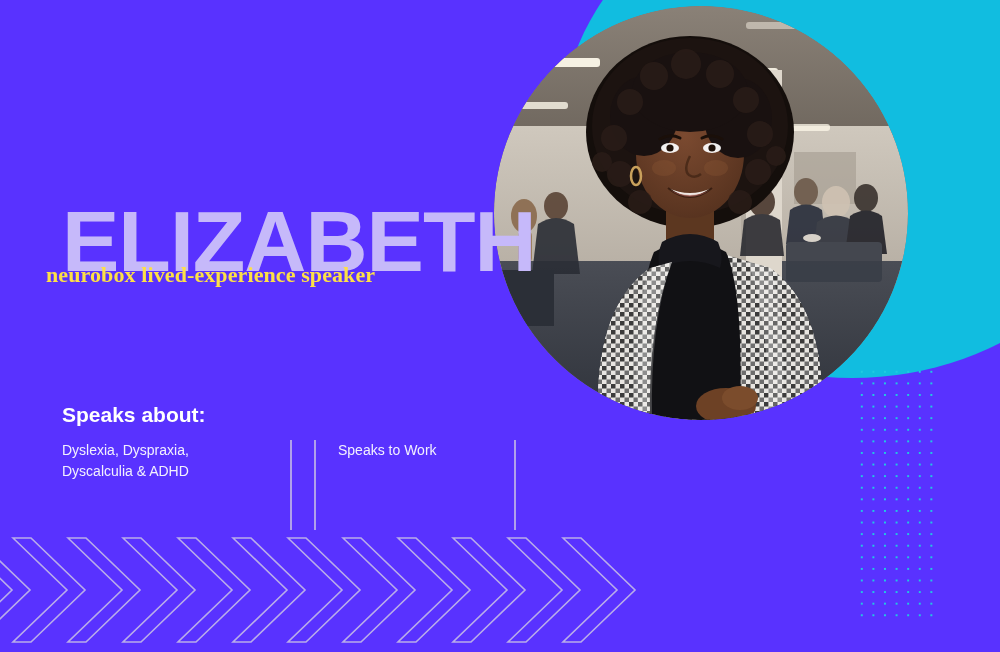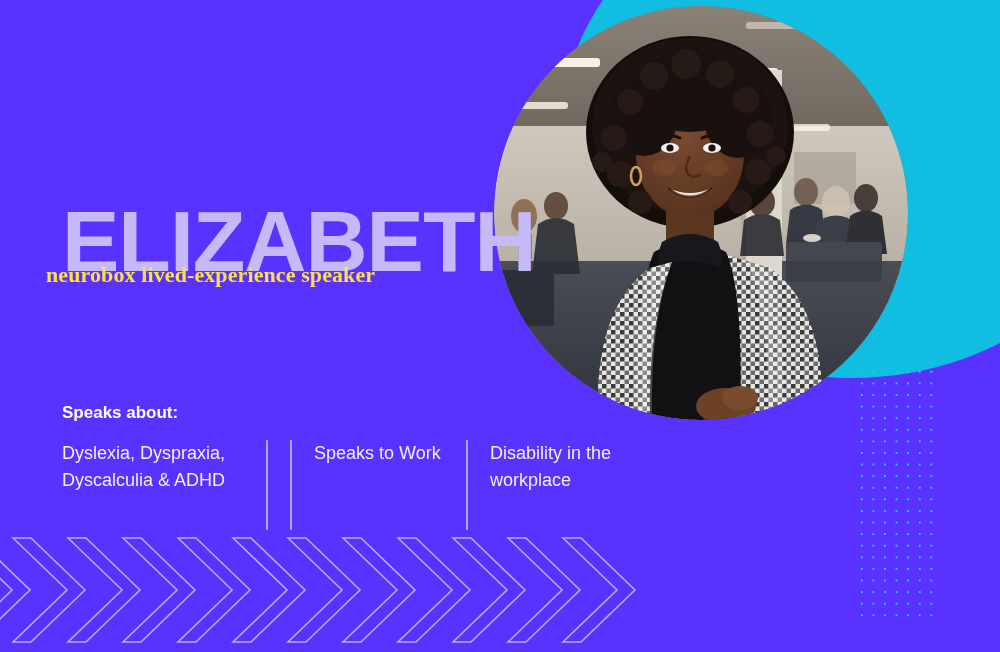--- a/index.html
+++ b/index.html
@@ -94,37 +94,37 @@
   }
 
   
   .speaks-label {
     position: absolute;
     left: 62px;
     top: 403px;
     z-index: 5;
     color: #FFFFFF;
     font-weight: 700;
-    font-size: 17px;
+    font-size: 21px;
   }
   .topics {
     position: absolute;
     left: 62px;
     top: 440px;
     z-index: 5;
     display: flex;
     align-items: flex-start;
     height: 90px;
   }
   .topic {
     color: #F2F0FE;
-    font-size: 18px;
+    font-size: 14px;
     line-height: 1.52;
     font-weight: 400;
-    padding-right: 4px;
+    padding-right: 28px;
   }
   .topic-sep {
     width: 2px;
     align-self: stretch;
     background: #BFB4E8;
     margin-right: 22px;
     flex: 0 0 2px;
     opacity: .85;
   }
 </style>
@@ -291,16 +291,15 @@
   <div class="subtitle">neurobox lived-experience speaker</div>
 
   <div class="speaks-label">Speaks about:</div>
 
   <div class="topics">
     <div class="topic" style="width:200px">Dyslexia, Dyspraxia, Dyscalculia &amp; ADHD</div>
     <div class="topic-sep"></div>
     <div class="topic-sep"></div>
     <div class="topic" style="width:148px">Speaks to Work</div>
     <div class="topic-sep"></div>
-    <div class="topic" style="width:150px">Disability in the workplace</div>
   </div>
 
 </div>
 
 </body></html>

